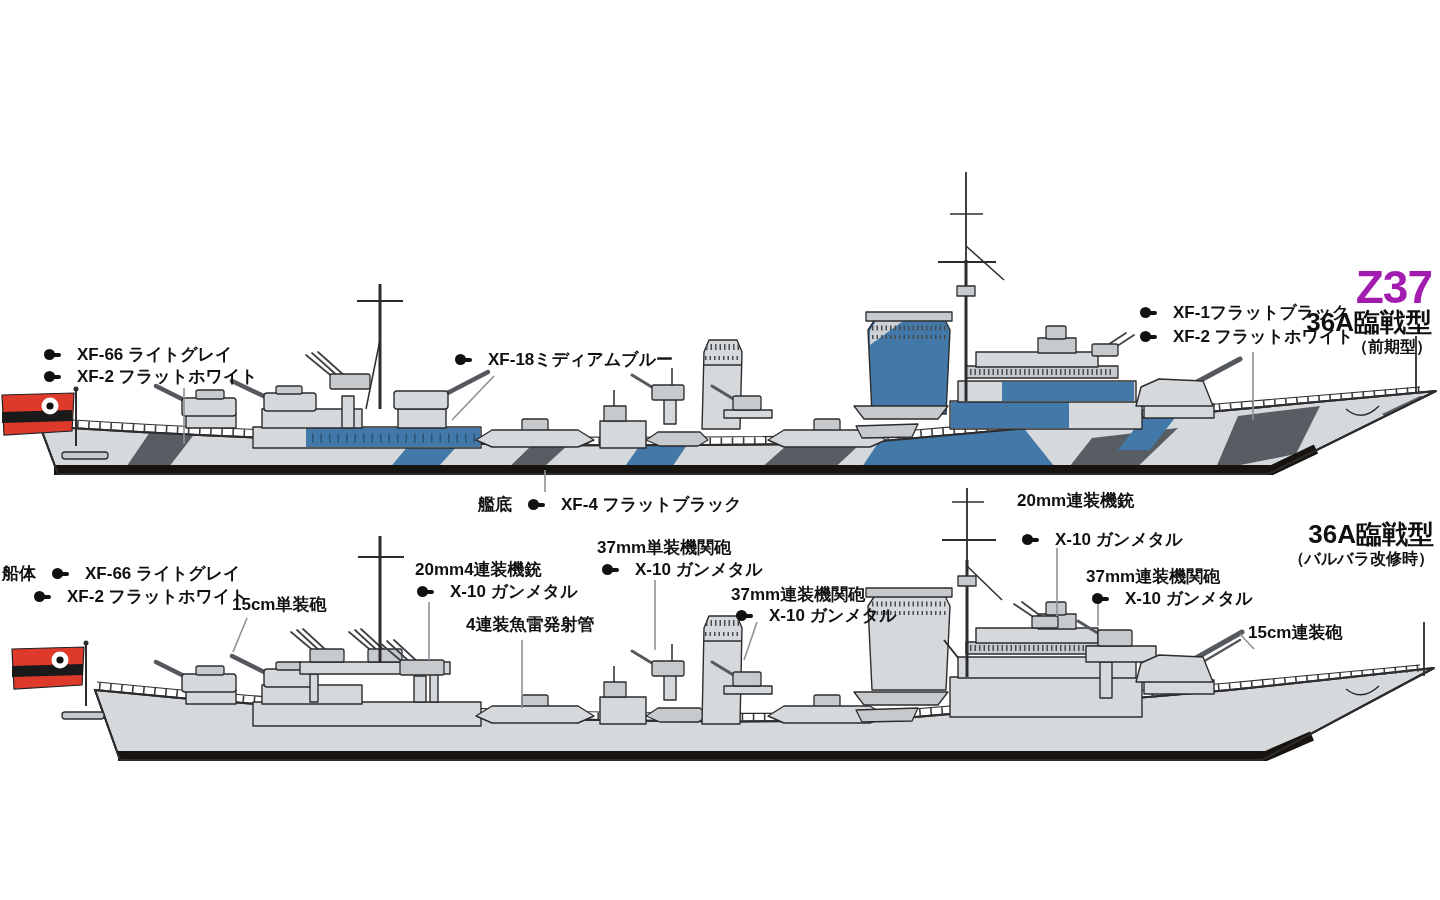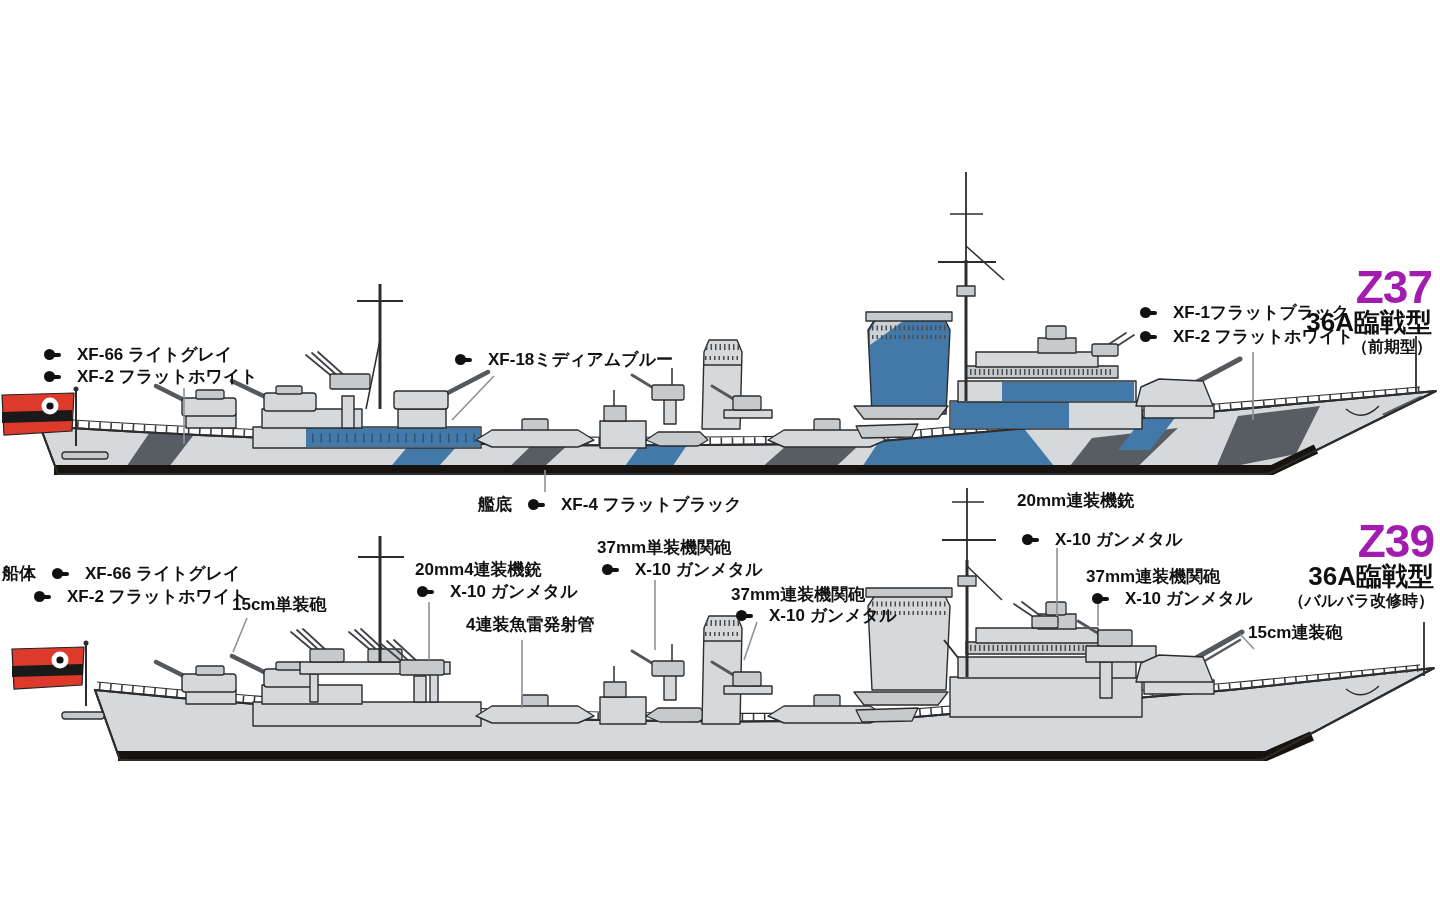--- a/index.html
+++ b/index.html
@@ -440,18 +440,17 @@
 </div>
 <div class="lbl" style="left:1092px;top:590px">
   <span class="dab"></span>
   <span>X-10 ガンメタル</span>
 </div>
 <div class="lbl" style="left:1248px;top:624px">
   <span>15cm連装砲</span>
 </div>
 
 <div class="title" style="right:6px;top:520px">
-  <div class="name">Z39</div>
   <div class="variant">36A臨戦型</div>
   <div class="note">（バルバラ改修時）</div>
 </div>
 
 </div>
 
 </body></html>

